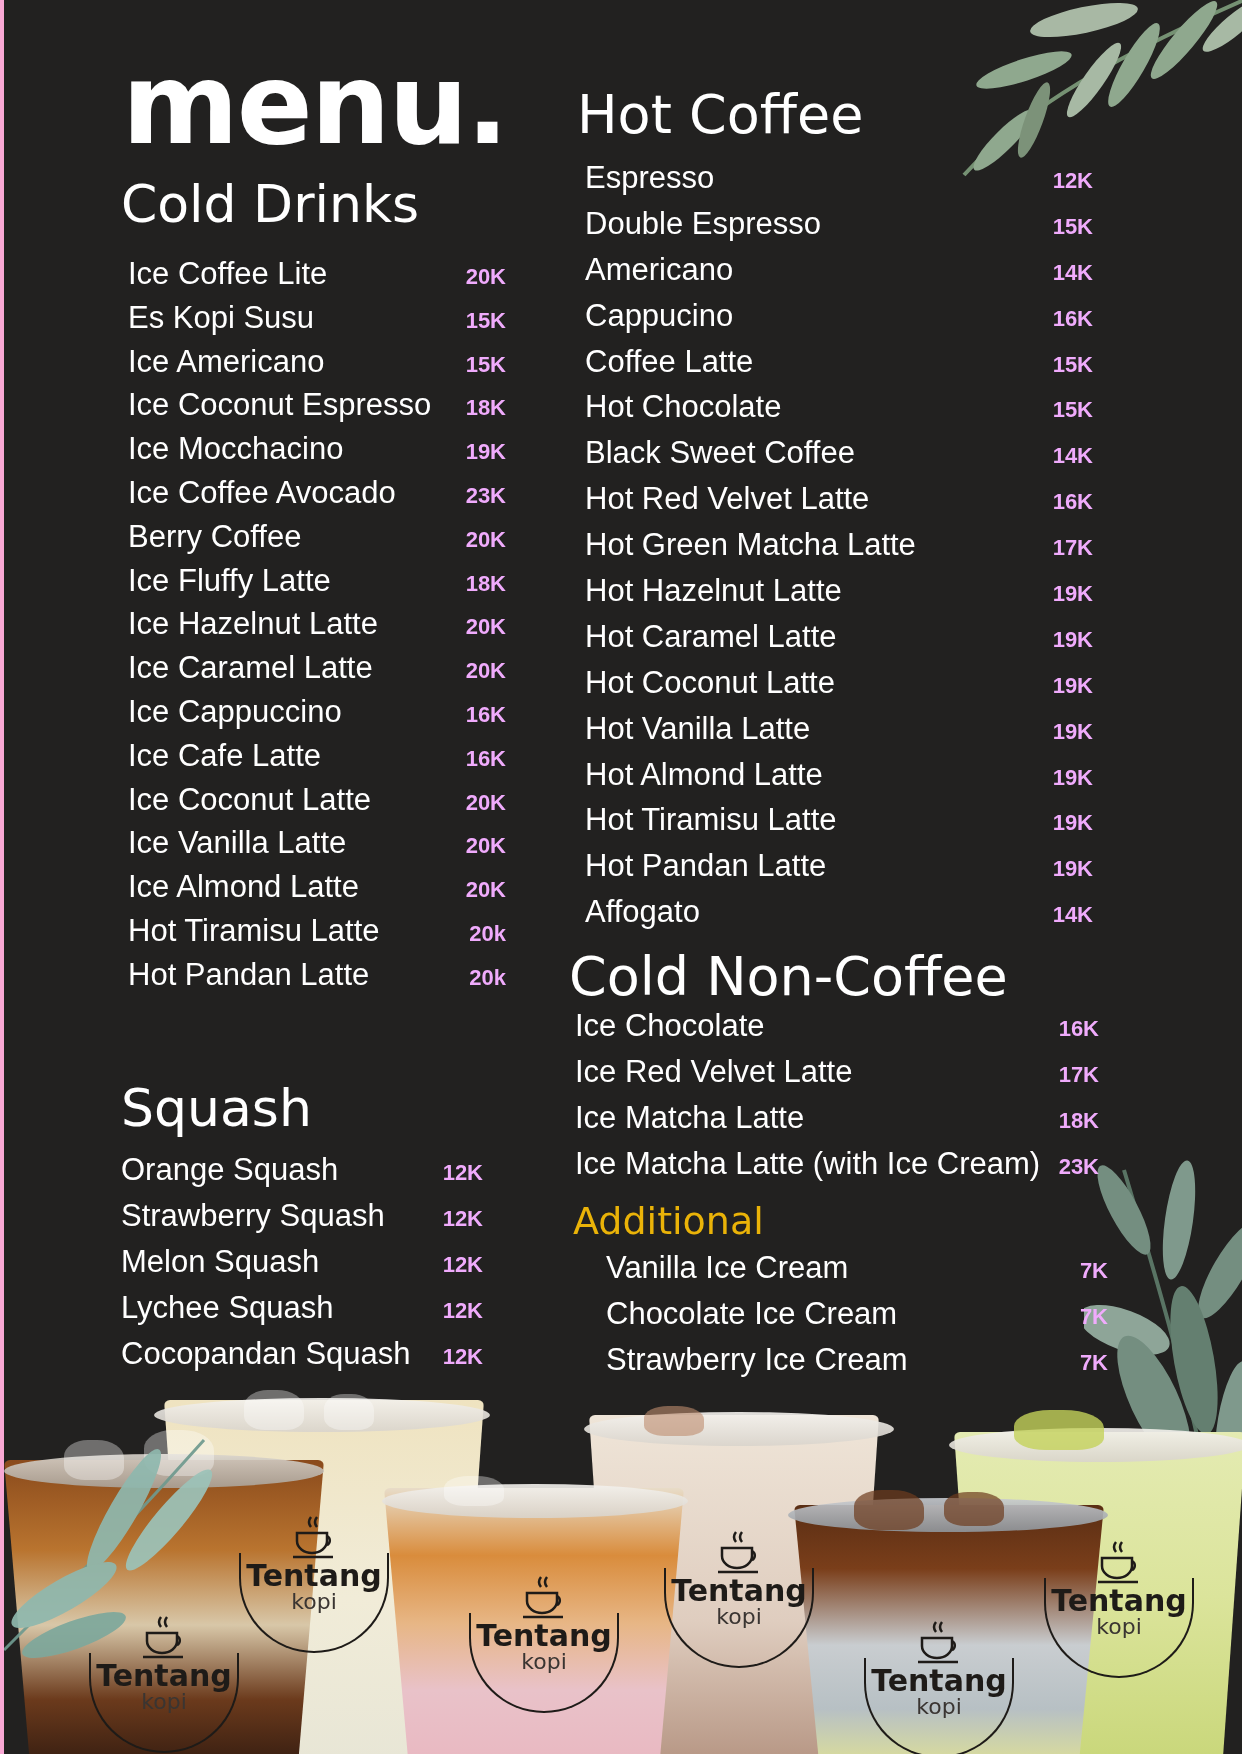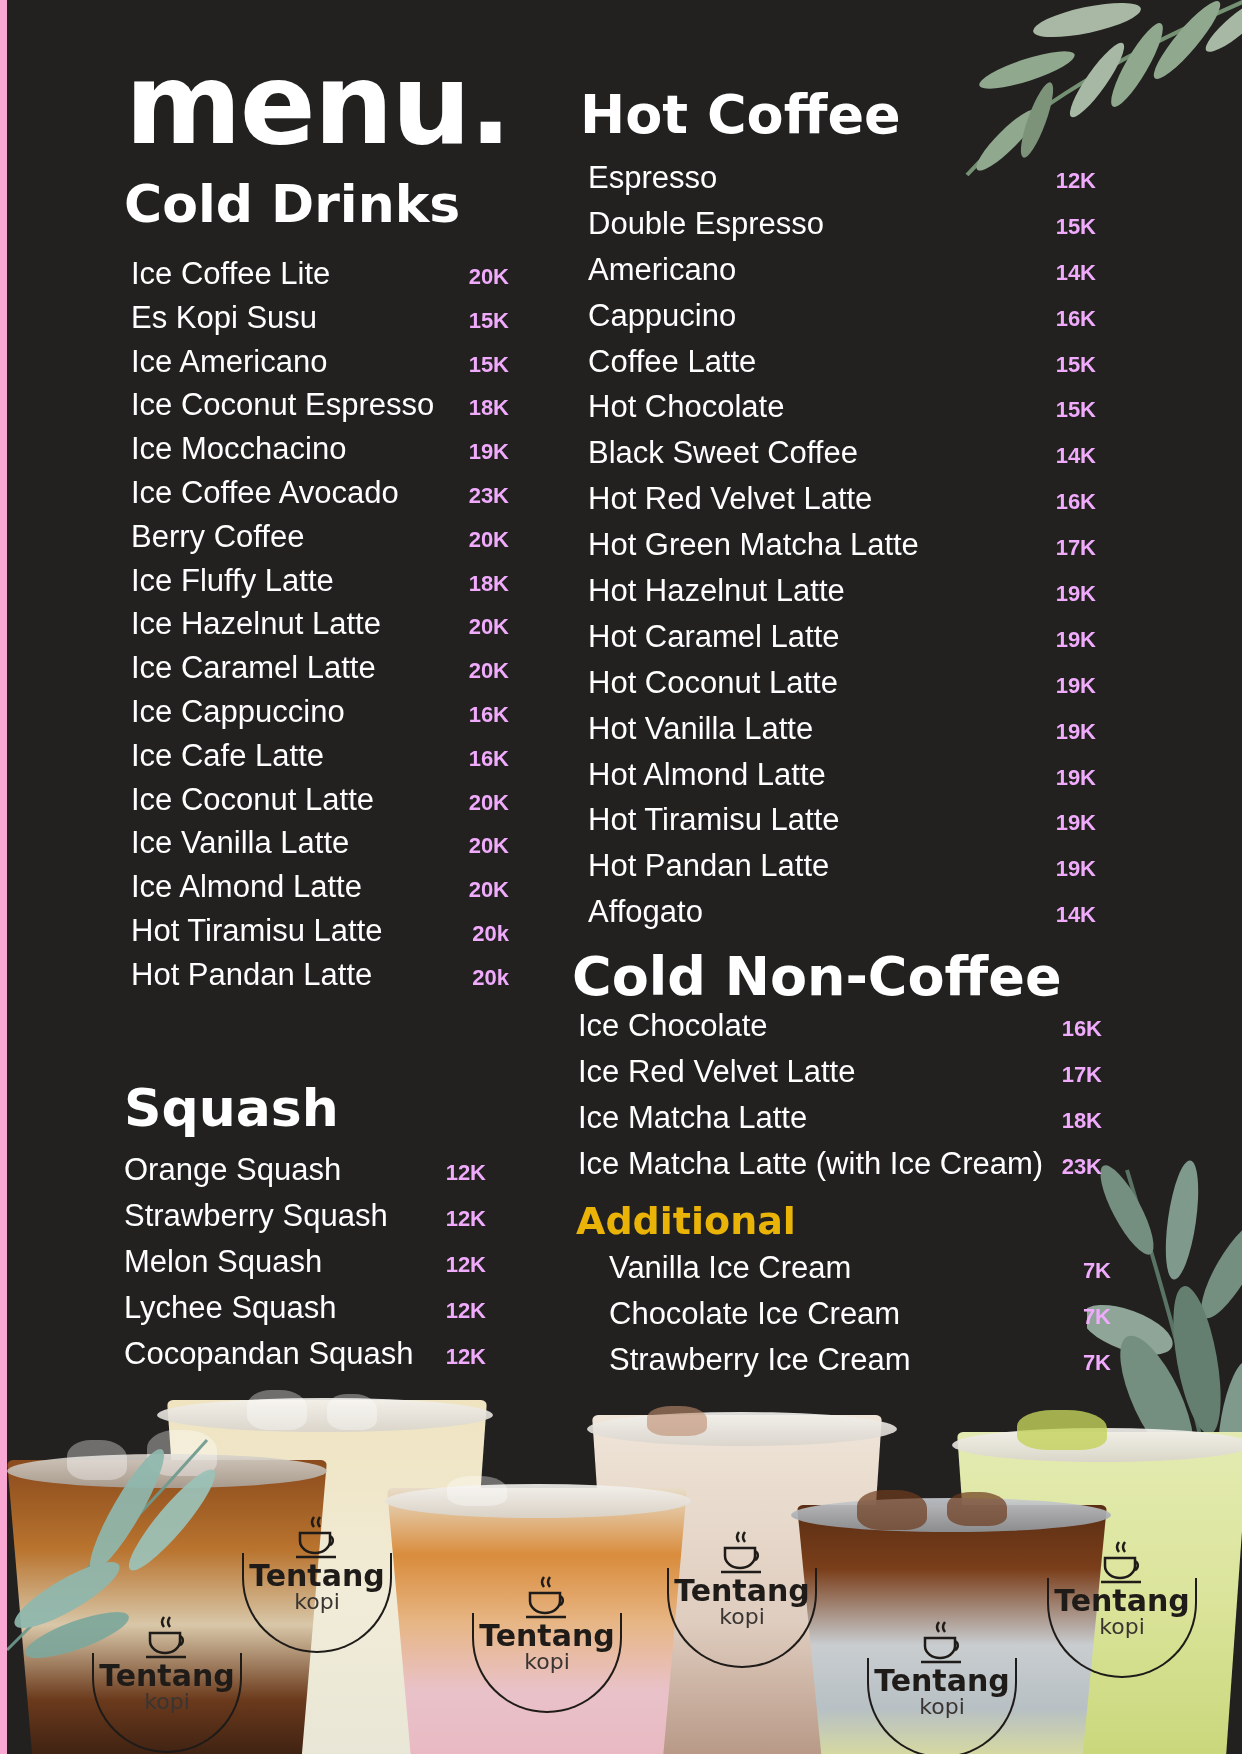--- a/index.html
+++ b/index.html
@@ -6,33 +6,33 @@
   html, body { width: 1242px; height: 1754px; overflow: hidden; }
   body {
     background: #222120;
     font-family: "Liberation Sans", "DejaVu Sans", sans-serif;
     color: #ffffff;
     position: relative;
   }
   .page {
     position: absolute; left: 0; top: 0; width: 1242px; height: 1754px;
     background: #222120;
-    border-left: 7px solid #f9a8d4;
+    border-left: 4px solid #f9a8d4;
     overflow: hidden;
     padding-left: 36px;
   }
   .abs { position: absolute; }
 
   .brand {
     left: 118px; top: 48px;
     font-size: 112px; font-weight: 700; letter-spacing: -2px;
     line-height: 1; font-family: "DejaVu Sans", sans-serif;
   }
   .section-title {
-    font-weight: 700; line-height: 1; white-space: nowrap;
+    font-weight: 400; line-height: 1; white-space: nowrap;
     font-family: "DejaVu Sans", sans-serif;
   }
   .cold-title { left: 117px; top: 178px; font-size: 52px; }
   .hot-title  { left: 573px; top: 88px; font-size: 54px; }
   .squash-title { left: 117px; top: 1082px; font-size: 52px; }
   .noncoffee-title { left: 565px; top: 938px; font-size: 54px; margin-top: 12px; }
   .additional-title { left: 569px; top: 1202px; font-size: 38px; color: #eab308; }
 
   .list { display: flex; flex-direction: column; }
   .row {

